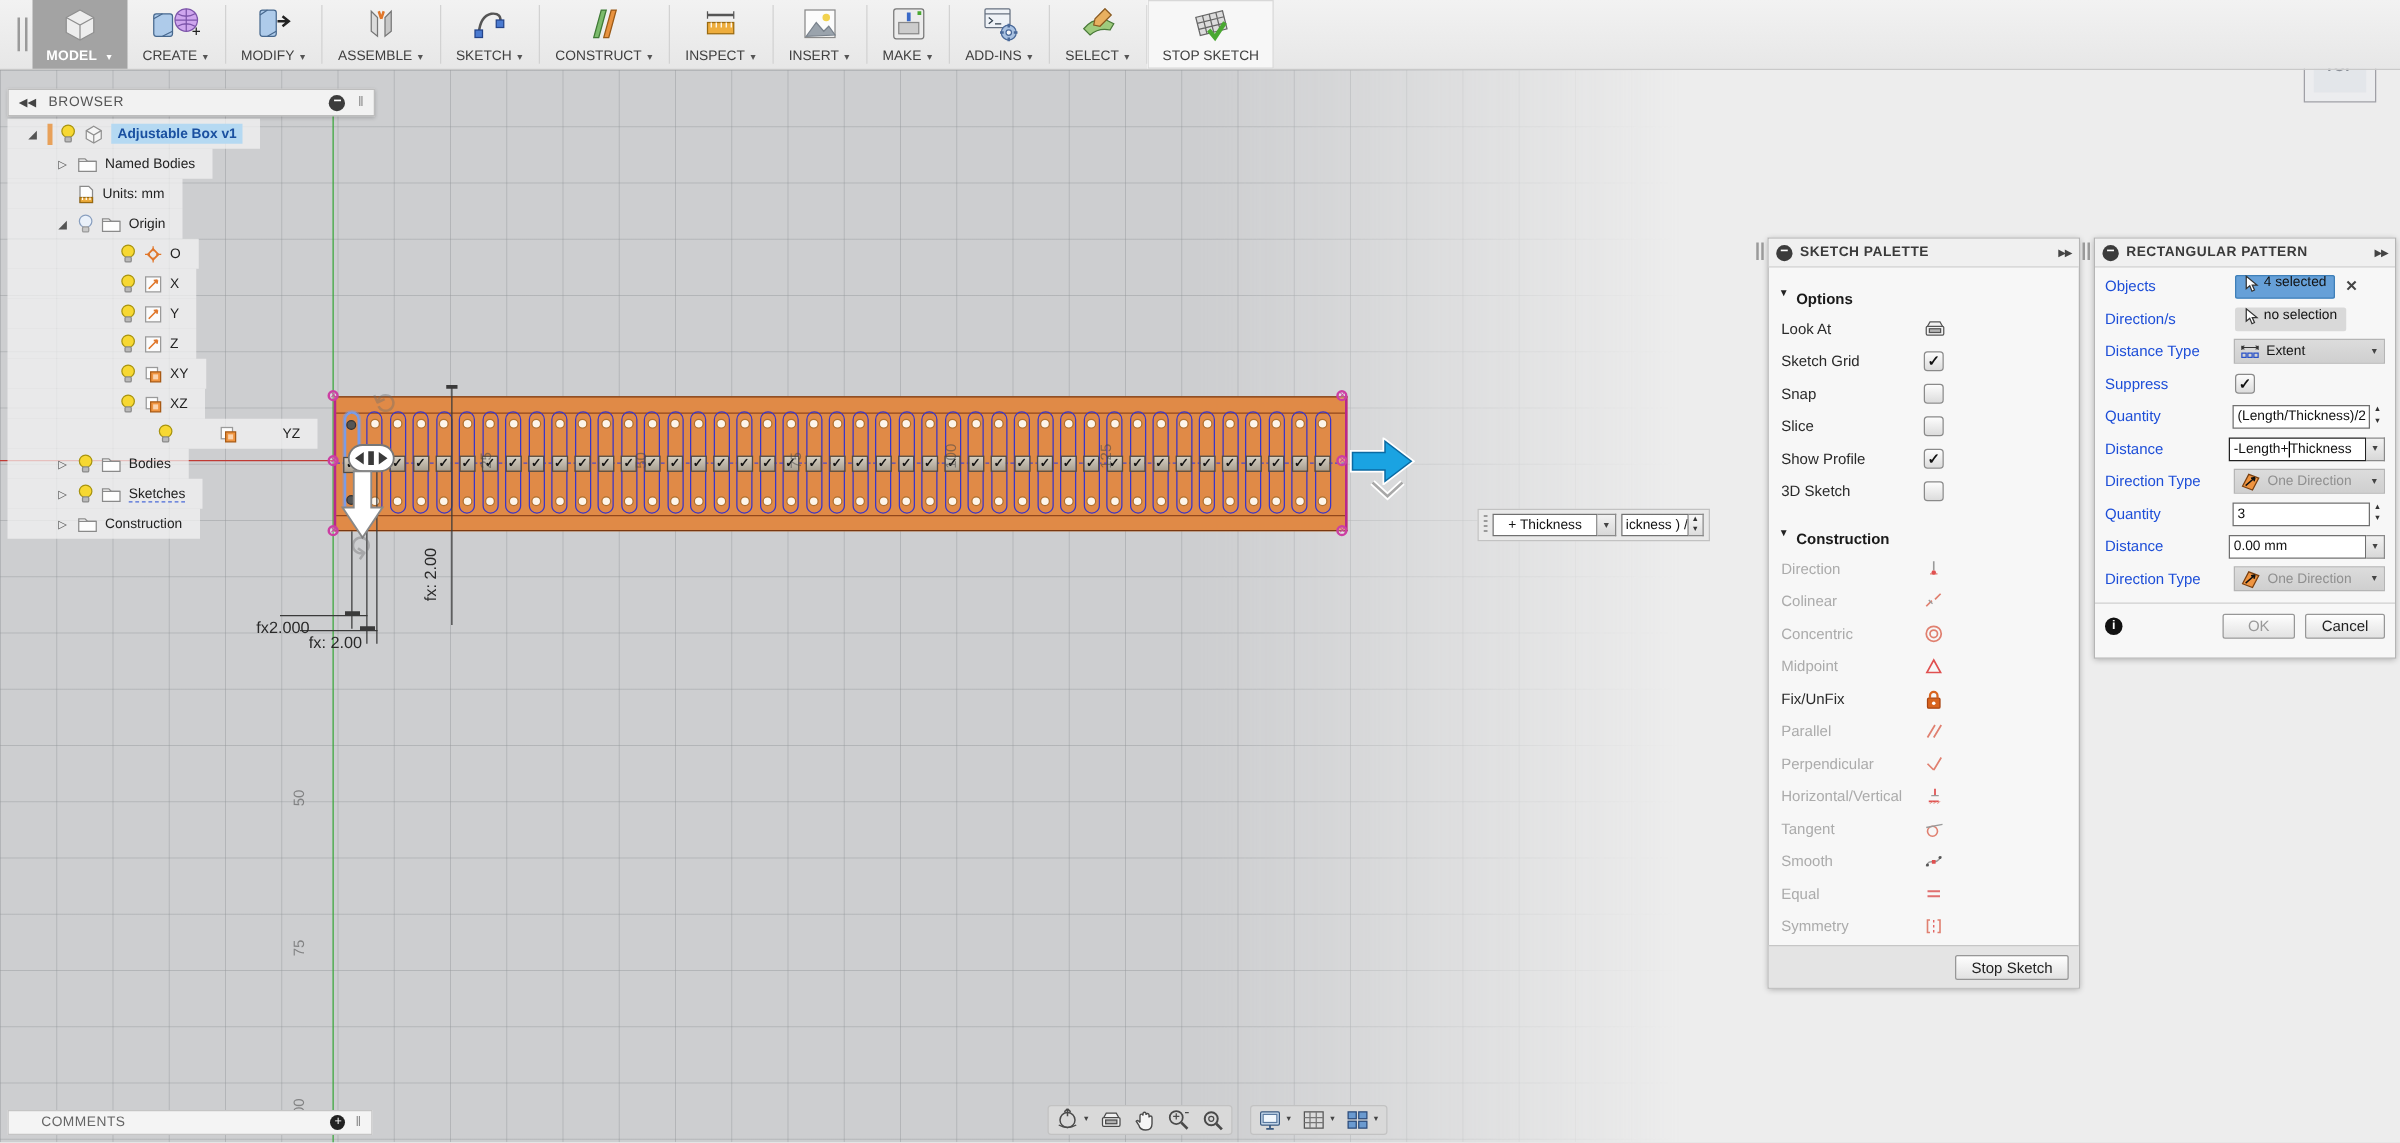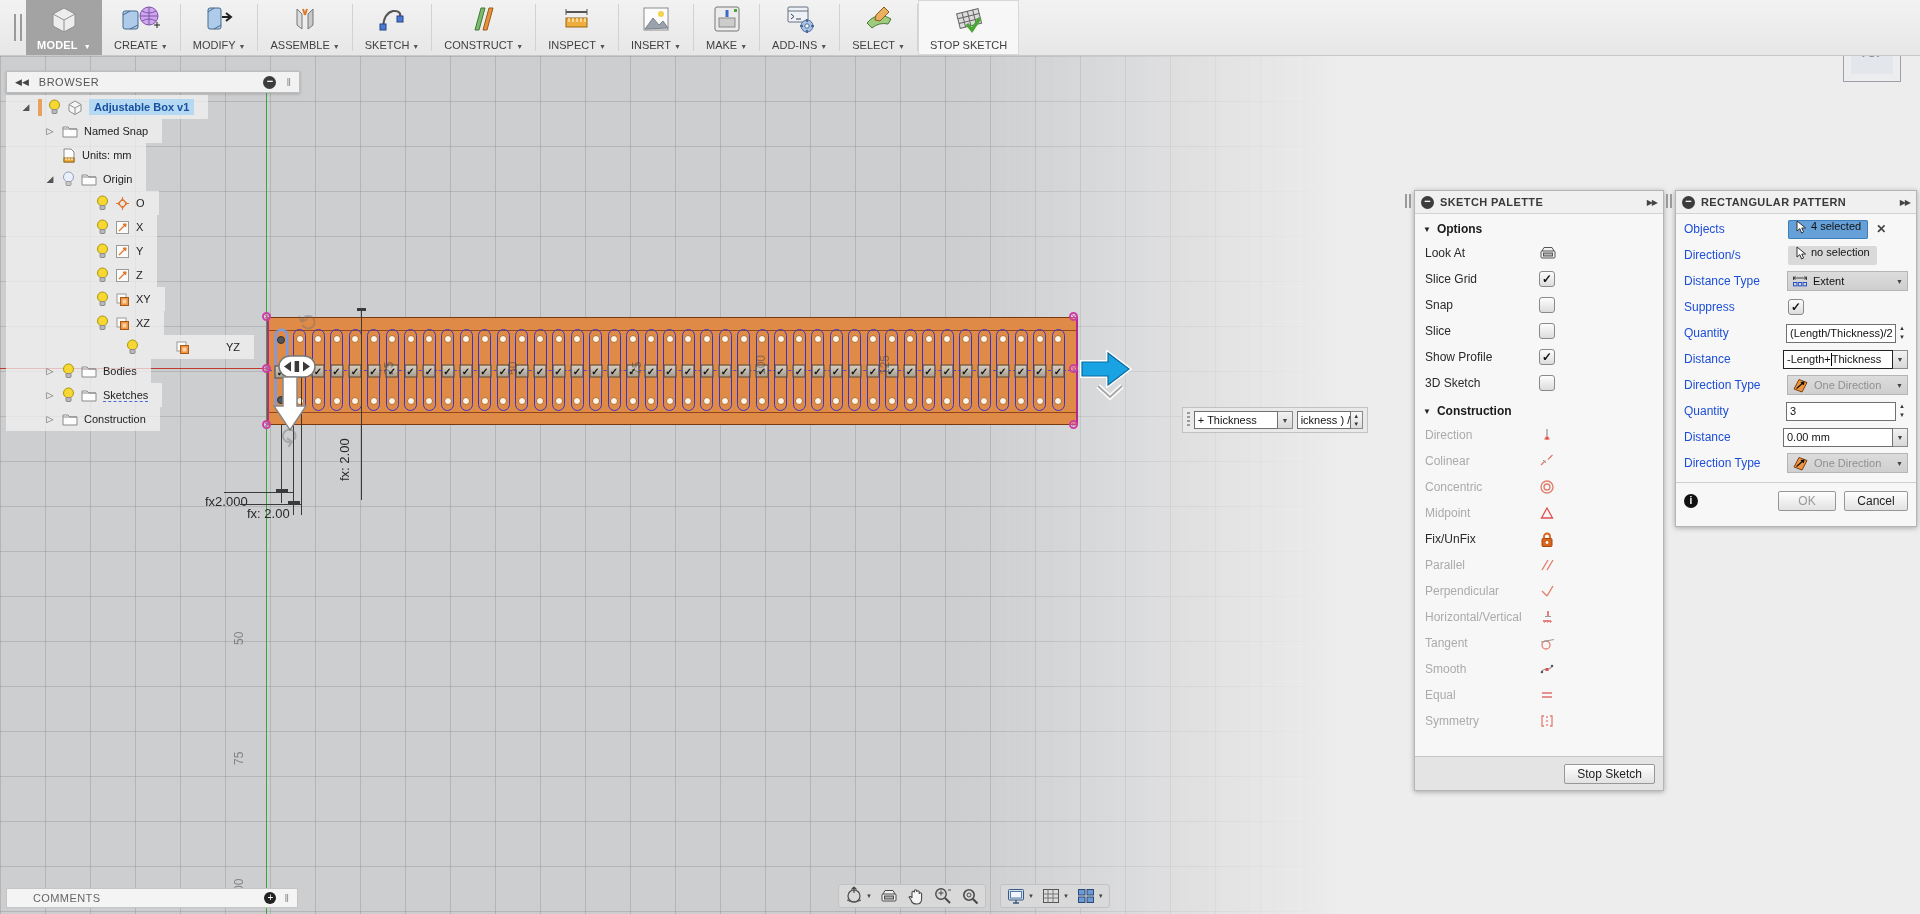--- a/index.html
+++ b/index.html
@@ -102,21 +102,21 @@
     background:rgba(244,244,244,0.72); width:max-content; padding-right:14px; }
   .tw { width:12px; text-align:center; font-size:9px; color:#555; }
   .colorbar { width:4px; height:17px; background:#e8a15a; }
   .tree-label { font-size:11px; color:#222; white-space:nowrap; }
   .tree-label.selected { background:#b5d9f2; color:#1a50a0; font-weight:bold; padding:2px 5px; }
   .tree-label.dashed { border-bottom:1px dashed #4a6ad8; }
 
   
   .sec-head { display:flex; align-items:center; gap:6px; padding:8px 8px 4px; }
   .sec-head .tri { font-size:8px; color:#222; }
-  .sec-head .txt { font-size:12px; font-weight:bold; color:#1a1a1a; }
+  .sec-head .txt { font-size:12px; font-weight:bold; color:#1a1a1a;margin-top:10px; }
   .p-row { height:26px; display:flex; align-items:center; padding:0 10px; }
   .p-row .lbl { font-size:12px; color:#2a2a2a; width:108px; }
   .p-row .lbl.dis { color:#ababab; }
   .ctl { display:flex; align-items:center; }
   .checkbox { width:16px; height:16px; border:1px solid #8a8a8a; border-radius:3px;
     background:linear-gradient(#fdfdfd,#dcdcdc); font-size:12px; font-weight:bold;
     color:#111; text-align:center; line-height:14px; }
   .palette-foot { position:absolute; left:0; right:0; bottom:0; height:34px;
     background:#e4e4e4; border-top:1px solid #c6c6c6; display:flex;
     align-items:center; justify-content:flex-end; padding:0 8px; }
@@ -445,21 +445,21 @@
       <polygon points="2,12 28,12 28,3 49,19 28,35 28,26 2,26" fill="#1aa3e2" stroke="#fff" stroke-width="4" paint-order="stroke"></polygon>
       <polygon points="2,12 28,12 28,3 49,19 28,35 28,26 2,26" fill="none" stroke="#0b6aa2" stroke-width="1.2"></polygon>
     </svg>
     <svg style="position:absolute;left:1096px;top:328px" width="30" height="18">
       <polyline points="2,2 14,13 26,2" fill="none" stroke="#ffffff" stroke-width="5"></polyline>
       <polyline points="2,2 14,13 26,2" fill="none" stroke="#a8a8a8" stroke-width="2"></polyline>
     </svg>
 
     <div id="float-bar">
       <div class="grip"></div>
-      <div class="mini-input" style="width:88px;">
+      <div class="mini-input" style="width:88px;justify-content:center">
         <span>+ Thickness</span>
       </div>
       <div class="mini-dd" style="margin-left:-4px">▼</div>
       <div class="mini-input" style="width:56px">
         <span>ickness ) /</span>
           <span class="caret"></span>
       </div>
       <div class="mini-spin" style="margin-left:-4px">
           <span>▲</span>
           <span>▼</span>
@@ -659,21 +659,21 @@
           <span class="tree-label selected">Adjustable Box v1</span>
         </div>
         <div class="tree-row" style="padding-left: 38px;">
           <span class="tw">▷</span>
           <span style="display: inline-flex;">
             <svg width="16" height="14" viewBox="0 0 16 14">
               <path d="M1,3 h5 l2,2 h7 v8 h-14 z" fill="#fdfdfd" stroke="#8a8a8a"></path>
               <path d="M1,5 h14" stroke="#8a8a8a"></path>
             </svg>
           </span>
-          <span class="tree-label">Named Snap</span>
+          <span class="tree-label">Named Bodies</span>
         </div>
         <div class="tree-row" style="padding-left: 38px;">
           <span class="tw"></span>
           <span style="display: inline-flex;">
             <svg width="14" height="15" viewBox="0 0 14 15">
               <path d="M2,1 h7 l3,3 v10 h-10 z" fill="#fdfdfd" stroke="#8a8a8a"></path>
               <rect x="2" y="10" width="10" height="4" fill="#eead3d" stroke="#9a6a10"></rect>
               <path d="M4,10 v2 M7,10 v2 M10,10 v2" stroke="#fff"></path>
             </svg>
           </span>
@@ -872,21 +872,21 @@
             <span style="display: inline-flex;">
               <svg width="18" height="16" viewBox="0 0 18 16">
                 <path d="M3,6 l2,-3.5 h8 l2,3.5" fill="#f2f2f2" stroke="#555"></path>
                 <rect x="2" y="6" width="14" height="7" rx="1" fill="#f2f2f2" stroke="#555"></rect>
                 <rect x="4.5" y="8" width="9" height="3" fill="#b5b5b5" stroke="#555"></rect>
               </svg>
             </span>
           </span>
         </div>
         <div class="p-row">
-          <span class="lbl">Slice Grid</span>
+          <span class="lbl">Sketch Grid</span>
           <span class="ctl" style="margin-left: 6px;">
             <span class="checkbox">✓</span>
           </span>
         </div>
         <div class="p-row">
           <span class="lbl">Snap</span>
           <span class="ctl" style="margin-left: 6px;">
             <span class="checkbox"></span>
           </span>
         </div>

